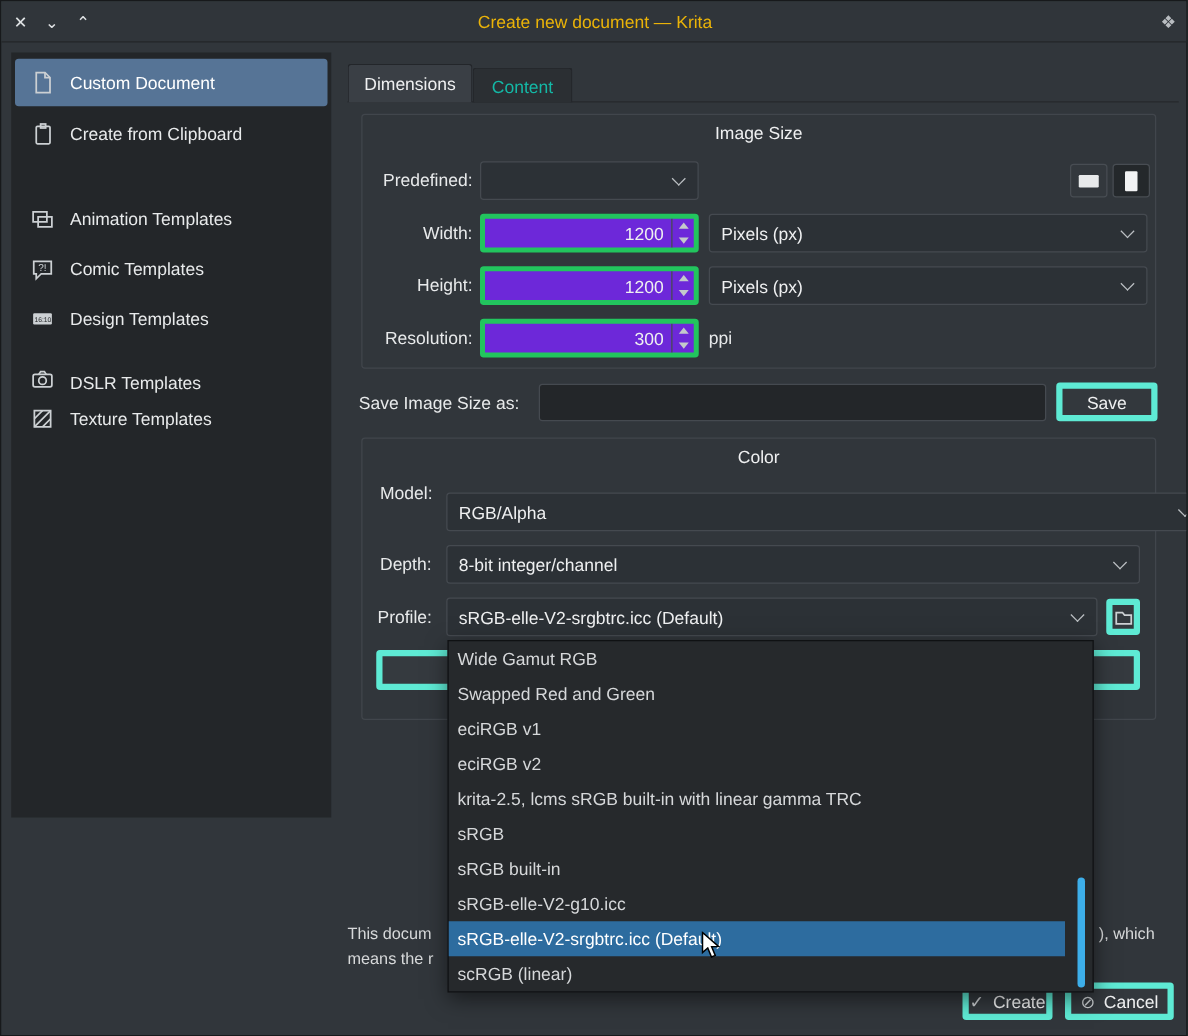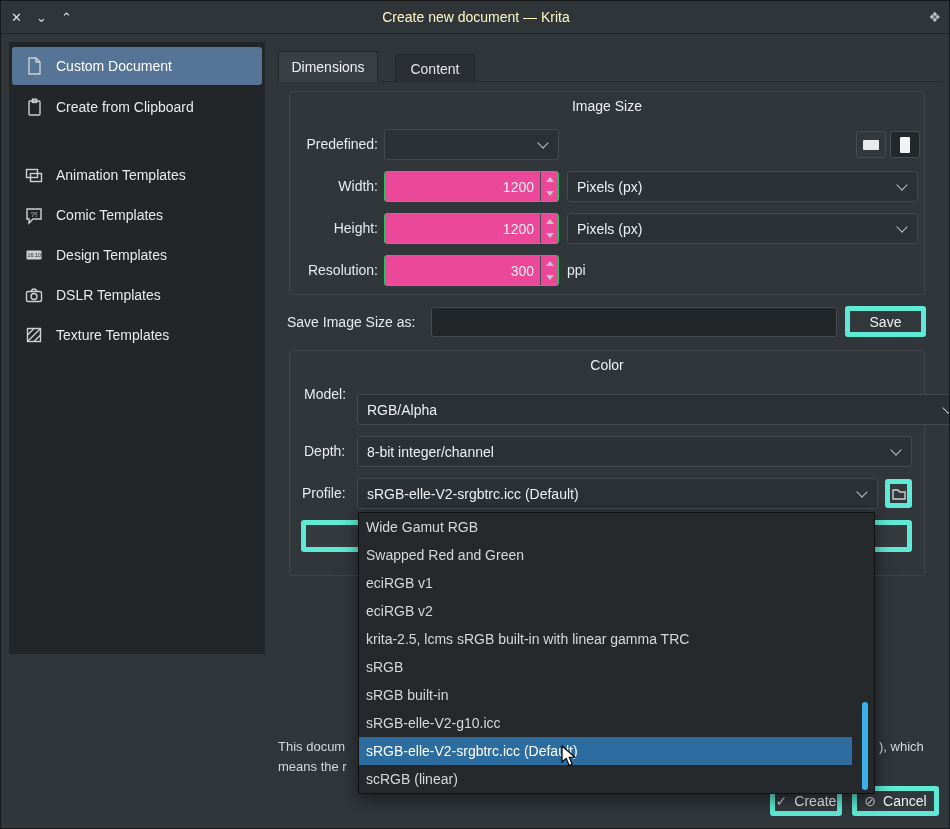--- a/index.html
+++ b/index.html
@@ -4,51 +4,51 @@
 <style>
   * { box-sizing: border-box; margin: 0; padding: 0; }
   html,body { background:#1b1e20; }
   .window{
     position:relative; width:950px; height:829px; background:#31363b;
     font-family:"Liberation Sans", sans-serif; color:#eff0f1; font-size:14px;
     overflow:hidden; border:1px solid #17191b;
   }
   
   .titlebar{position:absolute;left:0;top:0;width:950px;height:33px;background:#30353a;border-bottom:1px solid #232629;}
-  .tb-title{position:absolute;left:0;right:0;top:0;height:26px;line-height:33px;text-align:center;color:#fef9c3;font-size:14px;}
+  .tb-title{position:absolute;left:0;right:0;top:0;height:26px;line-height:33px;text-align:center;color:#eab308;font-size:14px;}
   .tb-controls{position:absolute;left:4px;top:5px;display:flex;gap:2px;}
   .tb-btn{width:23px;height:23px;display:flex;align-items:center;justify-content:center;color:#dfe2e4;font-size:13px;cursor:default;}
   .tb-right{position:absolute;right:10px;top:8px;color:#b9bdc1;font-size:14px;}
 
   
   .sidebar{position:absolute;left:8px;top:41px;width:256px;height:612px;background:#232629;}
   .side-item{position:absolute;left:3px;width:250px;height:38px;display:flex;align-items:center;gap:11px;padding-left:11px;border-radius:3px;color:#e8eaeb;}
   .side-item.selected{background:#567496;color:#ffffff;}
   .icon22{width:22px;height:22px;flex:0 0 22px;display:flex;align-items:center;justify-content:center;}
 
   
   .tabline{position:absolute;left:277px;top:80px;width:665px;height:1px;background:#26292d;}
   .tab{position:absolute;display:flex;align-items:center;justify-content:center;border:1px solid #23262a;border-bottom:none;border-radius:3px 3px 0 0;}
   .tab.active{left:277px;top:50px;width:100px;height:31px;background:#3a3f45;color:#eff0f1;}
-  .tab.inactive{left:394px;top:53px;width:80px;height:28px;background:#2b2f33;color:#e5e5e5;}
+  .tab.inactive{left:377px;top:53px;width:80px;height:28px;background:#2b2f33;color:#14b8a6;}
 
   
   .group{position:absolute;border:1px solid #41464c;border-radius:3px;}
   .group-title{position:absolute;top:6px;left:0;right:0;text-align:center;color:#eff0f1;}
 
   
   .lbl{position:absolute;height:31px;line-height:31px;color:#e8eaeb;white-space:nowrap;}
   .lbl.r{text-align:right;}
 
   
   .combo{position:absolute;background:#2c3136;border:1px solid #454a50;border-radius:3px;display:flex;align-items:center;padding:0 28px 0 9px;color:#eff0f1;white-space:nowrap;overflow:hidden;}
   .chev{position:absolute;right:11px;top:50%;width:8px;height:8px;margin-top:-6px;border-right:1.6px solid #bcc0c4;border-bottom:1.6px solid #bcc0c4;transform:rotate(45deg);}
 
   
-  .spin{position:absolute;background:#ec4899;border:1px solid #22c55e;border-radius:3px;color:#eff0f1;}
+  .spin{position:absolute;background:#6d28d9;border:4px solid #22c55e;border-radius:3px;color:#eff0f1;}
   .spin .val{position:absolute;left:0;right:24px;top:0;bottom:0;display:flex;align-items:center;justify-content:flex-end;}
   .spin-btns{position:absolute;right:0;top:0;bottom:0;width:18px;border-left:1px solid #454a50;display:flex;flex-direction:column;}
   .spin-up,.spin-down{flex:1;display:flex;align-items:center;justify-content:center;}
   .tri-up{width:0;height:0;border-left:4px solid transparent;border-right:4px solid transparent;border-bottom:5px solid #c4c8cb;}
   .tri-down{width:0;height:0;border-left:4px solid transparent;border-right:4px solid transparent;border-top:5px solid #c4c8cb;}
 
   
   .btn{position:absolute;background:#33383d;border:5px solid #5eead4;border-radius:3px;display:flex;align-items:center;justify-content:center;gap:7px;color:#eff0f1;}
   .input{position:absolute;background:#232629;border:1px solid #454a50;border-radius:3px;color:#eff0f1;padding:0 8px;font-family:"Liberation Sans",sans-serif;font-size:14px;}
   .orient{position:absolute;top:130px;width:30px;height:27px;border:1px solid #484d53;border-radius:3px;display:flex;align-items:center;justify-content:center;}
@@ -125,21 +125,21 @@
     <div class="side-item" style="top:194px;">
       <span class="icon22">
         <svg width="22" height="22" viewBox="0 0 22 22">
             <rect x="3.5" y="6.5" width="15" height="9" rx="1" fill="#ccd0d3"></rect>
             <text x="4.6" y="13.4" font-size="5.4" fill="#232629" font-family="Liberation Sans, sans-serif">16:10</text>
           </svg>
       </span>
       <span>Design Templates</span>
     </div>
 
-    <div class="side-item" style="top:234px;">
+    <div class="side-item" style="top:234px;align-items:flex-end;">
       <span class="icon22">
         <svg class="ic" width="22" height="22" viewBox="0 0 22 22">
             <rect x="3.5" y="7.5" width="15" height="10" rx="1.5"></rect>
             <circle cx="11" cy="12.5" r="3"></circle>
             <path d="M8 7.5l1.5-2.2h3l1.5 2.2"></path>
           </svg>
       </span>
       <span>DSLR Templates</span>
     </div>
 

